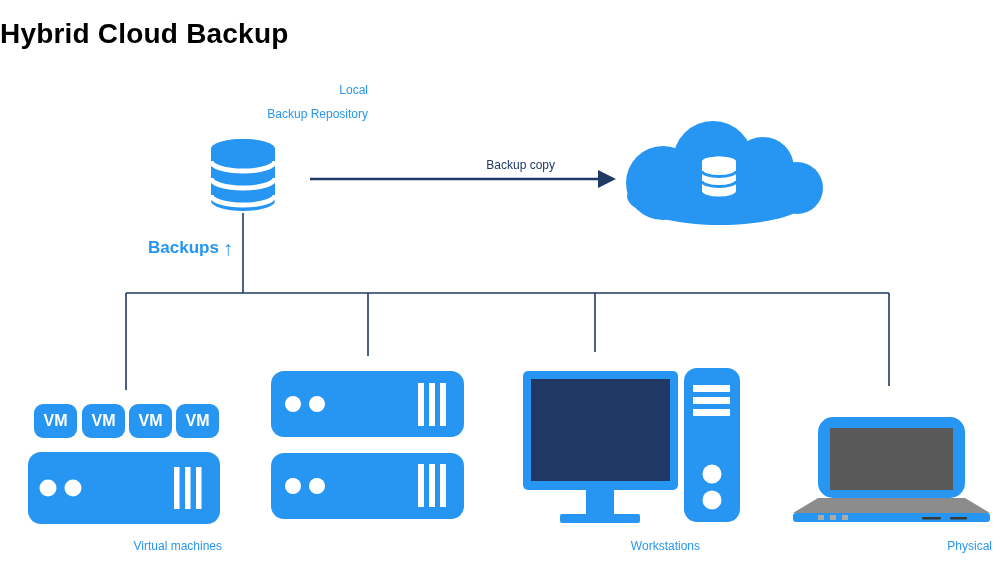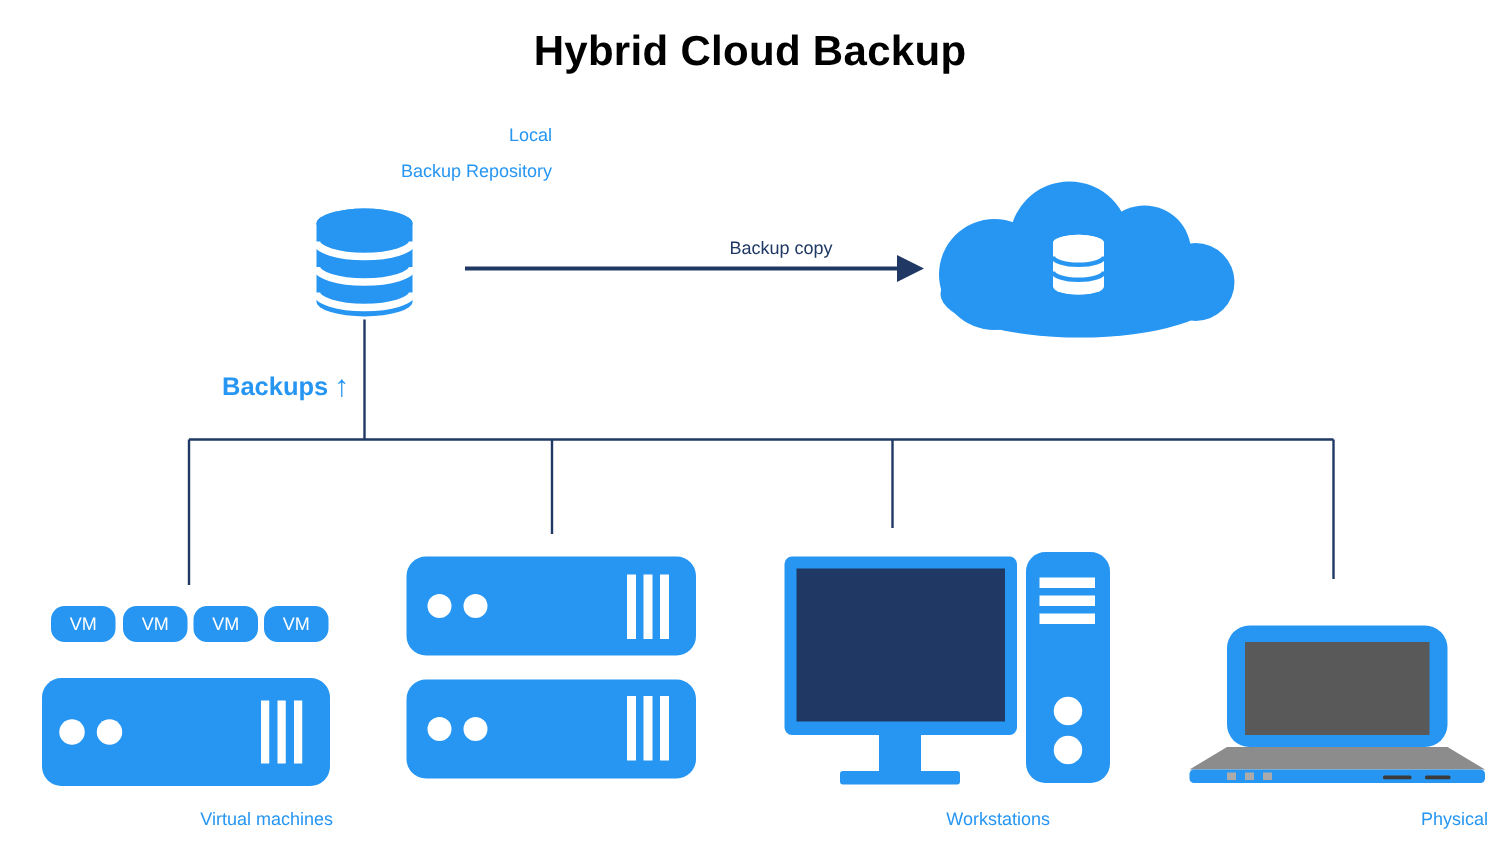--- a/index.html
+++ b/index.html
@@ -6,27 +6,27 @@
     --accent:#2696F2; --navy:#1F3864; --screen-gray:#595959; --deck-gray:#8C8C8C;
     --key-gray:#ABABAB; --dash-gray:#3A3A3A; --title-color:#000000;
   }
   *{margin:0;padding:0;box-sizing:border-box}
   body{background:#fff;font-family:"Liberation Sans",sans-serif}
   .canvas{position:relative;width:1000px;height:569px;background:#fff;overflow:hidden}
   .gfx{position:absolute;left:0;top:0}
   .lbl{position:absolute;font-weight:400;font-size:12px;text-align:right;white-space:pre-line;line-height:24px}
   .accent{color:var(--accent)}
   .navy{color:var(--navy)}
-  .title{position:absolute;left:0;top:18px;width:1000px;text-align:center;
+  .title{position:absolute;left:0;top:18px;width:1000px;text-align:left;
          font-size:28px;font-weight:700;color:var(--title-color);letter-spacing:.2px}
-  .backups-row{position:absolute;left:148px;top:248px;display:flex;align-items:flex-end;gap:4px;
+  .backups-row{position:absolute;left:148px;top:238px;display:flex;align-items:flex-end;gap:4px;
                font-weight:700;font-size:17px;color:var(--accent)}
   .up-arrow{font-size:20px;line-height:20px;font-weight:700}
-  .vm-badge{position:absolute;top:404px;width:43px;height:24px;border-radius:9px;background:var(--accent);
-            color:#fff;font-weight:400;font-size:12px;display:flex;align-items:center;justify-content:center}
+  .vm-badge{position:absolute;top:404px;width:43px;height:34px;border-radius:9px;background:var(--accent);
+            color:#fff;font-weight:700;font-size:16px;display:flex;align-items:center;justify-content:center}
   
   .ln{stroke:var(--navy);stroke-width:1.6;fill:none}
   .arrow-ln{stroke:var(--navy);stroke-width:2.6;fill:none}
   .fa{fill:var(--accent)} .fw{fill:#fff} .fn{fill:var(--navy)}
   .fg-screen{fill:var(--screen-gray)} .fg-deck{fill:var(--deck-gray)}
   .fg-key{fill:var(--key-gray)} .fg-dash{fill:var(--dash-gray)}
   .sep-w{stroke:#fff;stroke-width:5;fill:none}
   .sep-a{stroke:var(--accent);stroke-width:3;fill:none}
 </style>
 </head>

